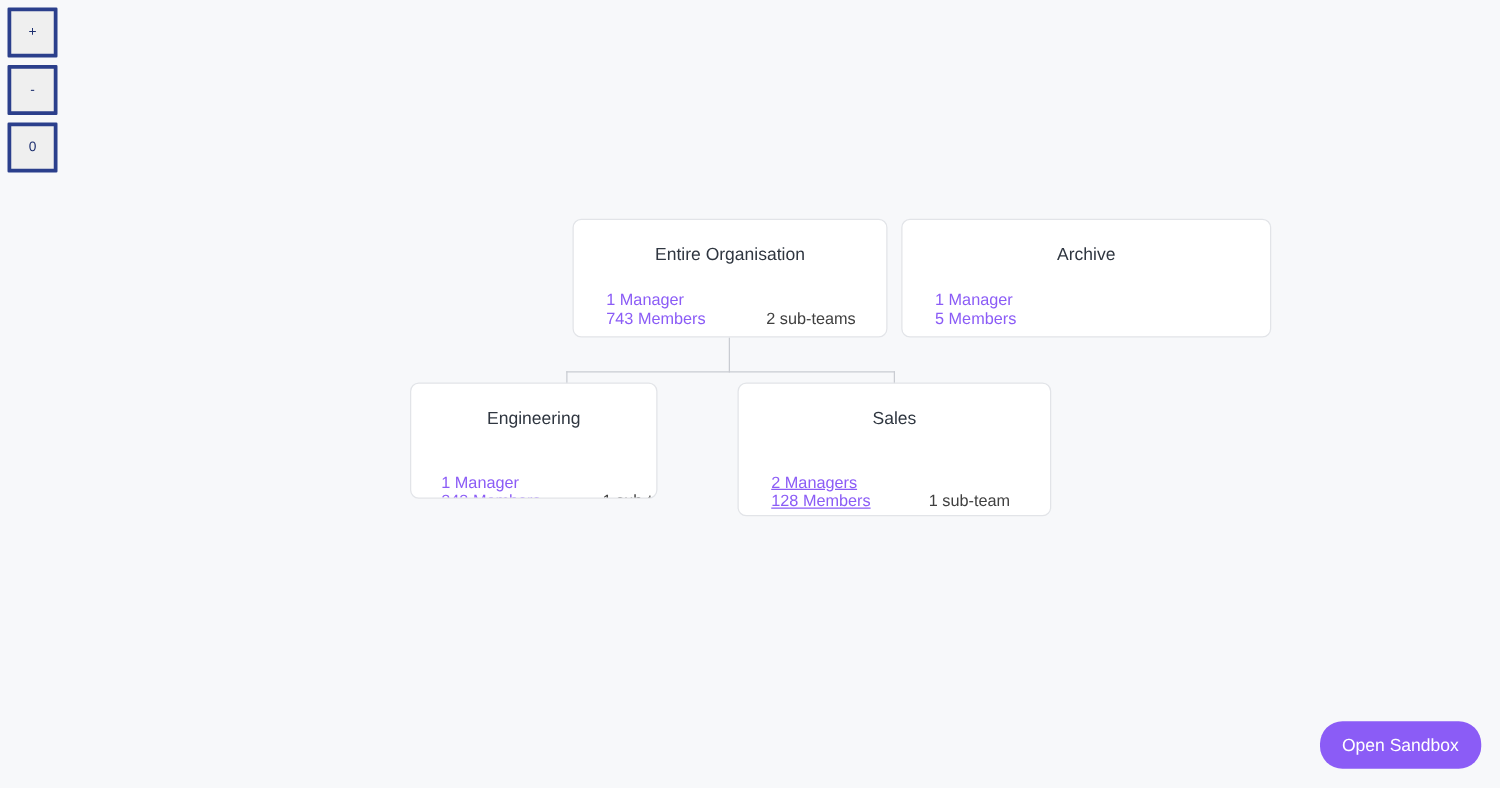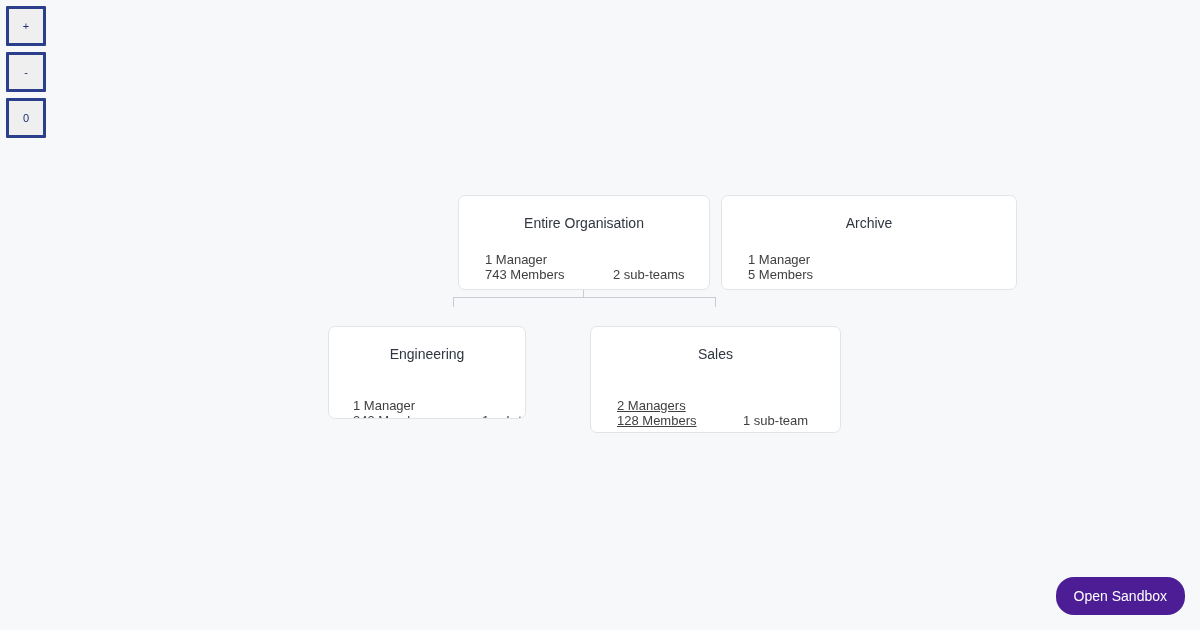--- a/index.html
+++ b/index.html
@@ -52,38 +52,37 @@
     height: 630px;
   }
 
   .node-card {
     position: absolute;
     background: #ffffff;
     border: 1px solid #e2e4e8;
     border-radius: 7px;
     box-sizing: border-box;
     overflow: hidden;
-    margin-top: 20px;
   }
   .node-title {
     text-align: center;
     color: #2f3640;
     font-size: 14px;
     line-height: 16px;
     padding-top: 19px;
   }
   .node-body {
     position: relative;
     height: 46px;
   }
   .node-stats {
     position: absolute;
     left: 26px;
     top: 22px;
-    color: #404040;
+    color: #8b5cf6;
     font-size: 13px;
     line-height: 14.5px;
     white-space: nowrap;
   }
   .node-subteams {
     position: absolute;
     color: #404040;
     font-size: 13px;
     line-height: 14.5px;
     white-space: nowrap;
@@ -109,21 +108,21 @@
   .conn-v-root   { left: 583px; top: 270px;  width: 1px;   height: 28px; }
   .conn-h-bar    { left: 453px; top: 297px;  width: 263px; height: 1px; }
   .conn-v-left   { left: 453px; top: 297px;  width: 1px;   height: 10px; }
   .conn-v-right  { left: 715px; top: 297px;  width: 1px;   height: 10px; }
 
   
   #open-sandbox {
     position: absolute;
     right: 15px;
     bottom: 15px;
-    background: #4c1d95;
+    background: #8b5cf6;
     color: #ffffff;
     border: none;
     border-radius: 18px;
     font-family: "Liberation Sans", sans-serif;
     font-size: 14px;
     padding: 11px 18px;
     cursor: pointer;
     line-height: 16px;
   }
 </style>

